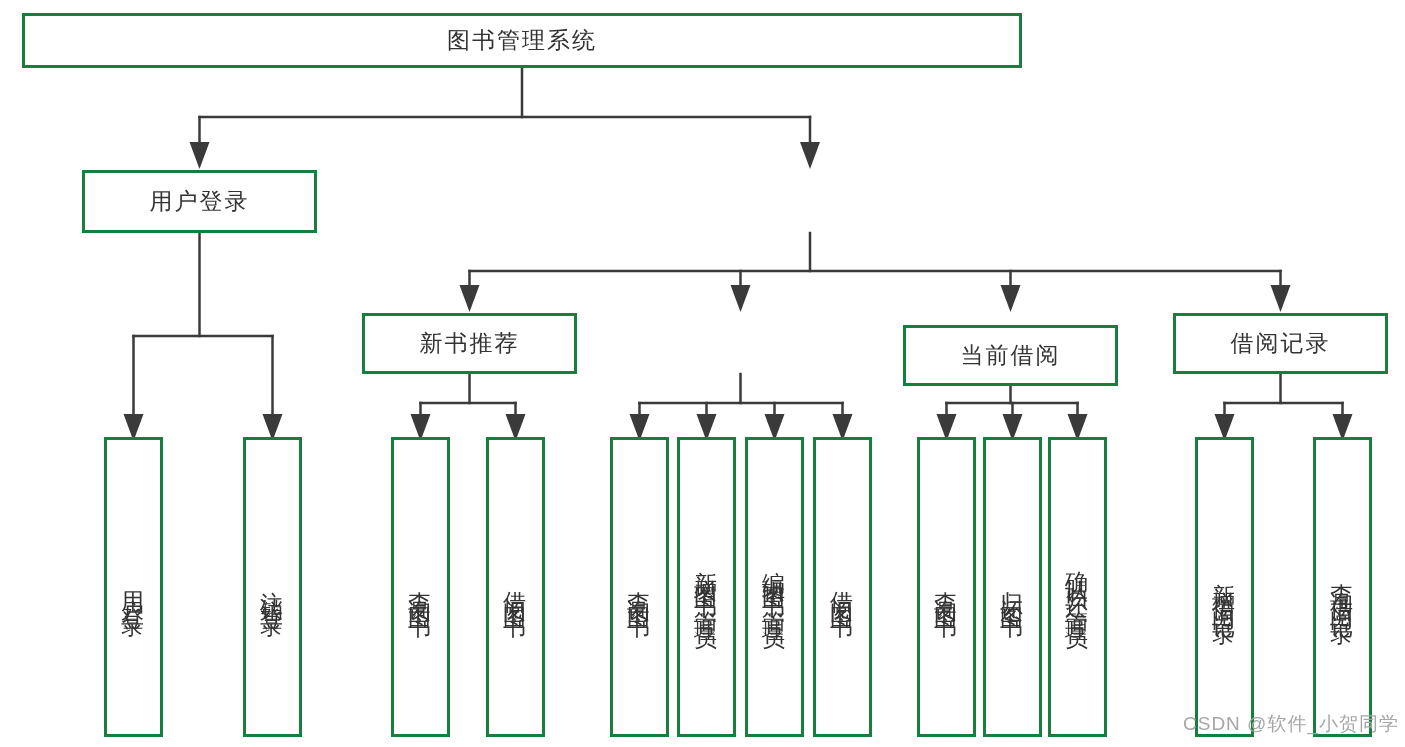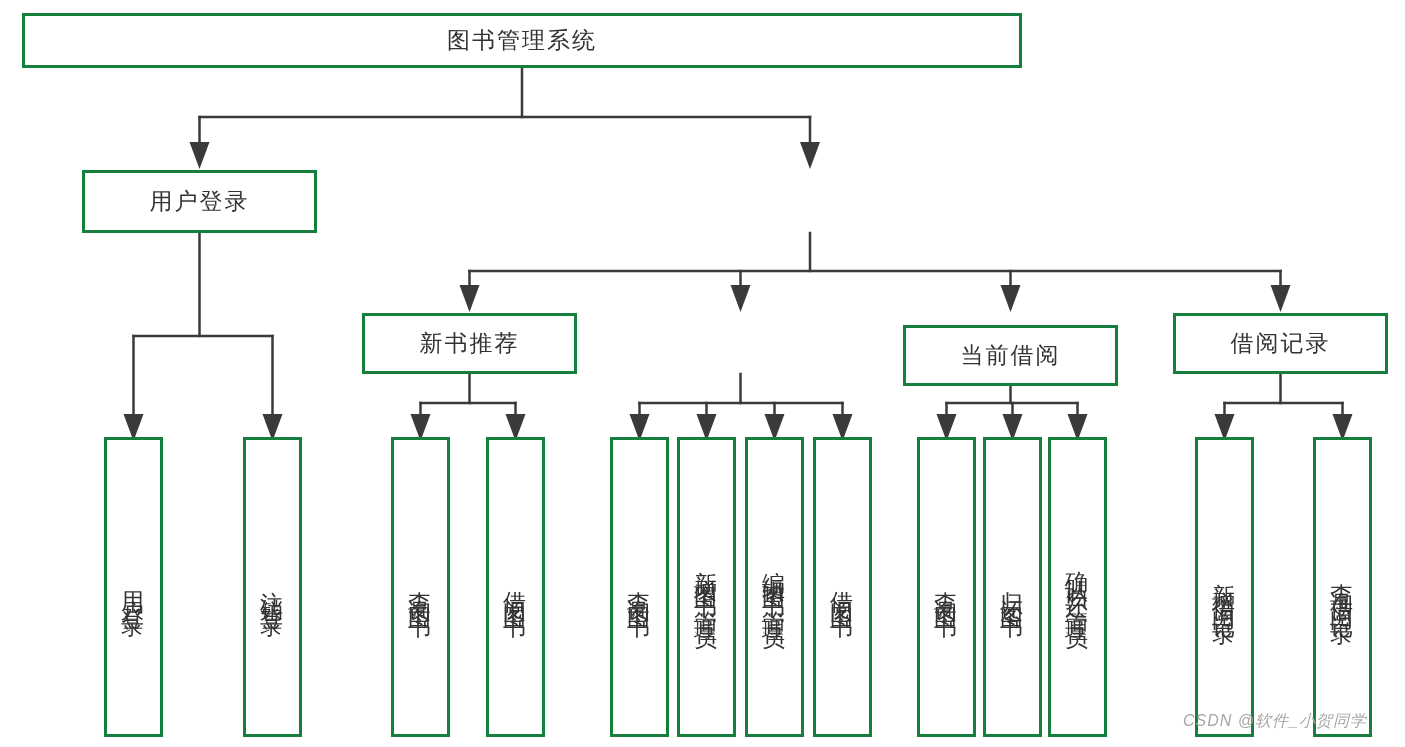--- a/index.html
+++ b/index.html
@@ -15,21 +15,21 @@
     z-index:2;
   }
   .hbox { font-size:23px; letter-spacing:2px; }
   .vbox {
     font-size:23px; letter-spacing:8px;
     writing-mode:vertical-rl; text-orientation:mixed;
     padding-top:4px;
   }
   .watermark {
     position:absolute; left:1183px; top:711px; z-index:5;
-    font-size:16px; letter-spacing:1px; color:#a6a6a6; white-space:nowrap;font-style:italic;
+    font-size:19px; letter-spacing:1px; color:#a6a6a6; white-space:nowrap;
   }
 </style>
 </head>
 <body>
 
 <div class="canvas">
 
   <svg class="connector-layer" width="1405" height="747" viewBox="0 0 1405 747" stroke="#3a3a3a" stroke-width="2.5" stroke-linecap="square" fill="none">
 
     <line x1="522" y1="68" x2="522" y2="117"></line>

